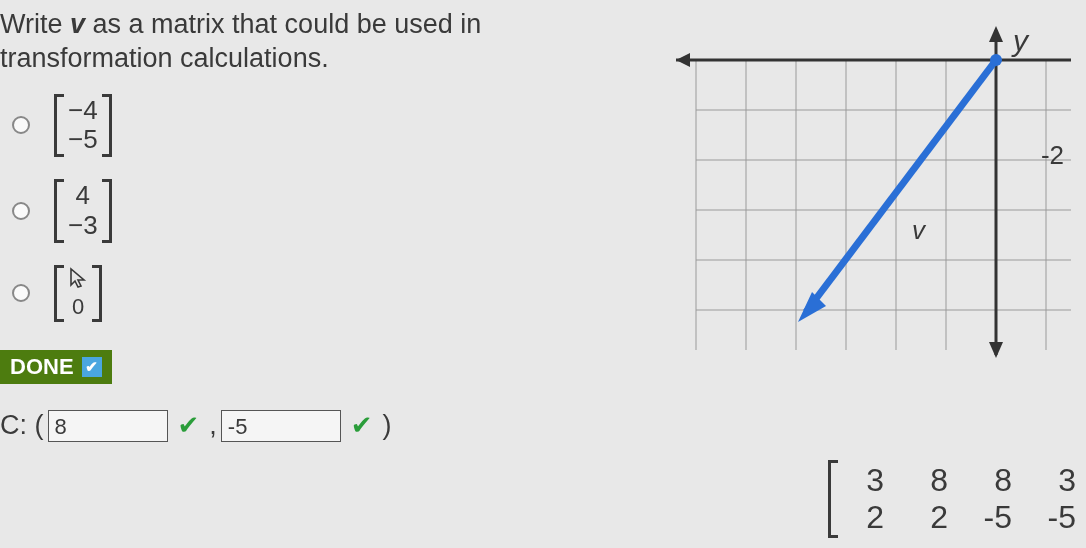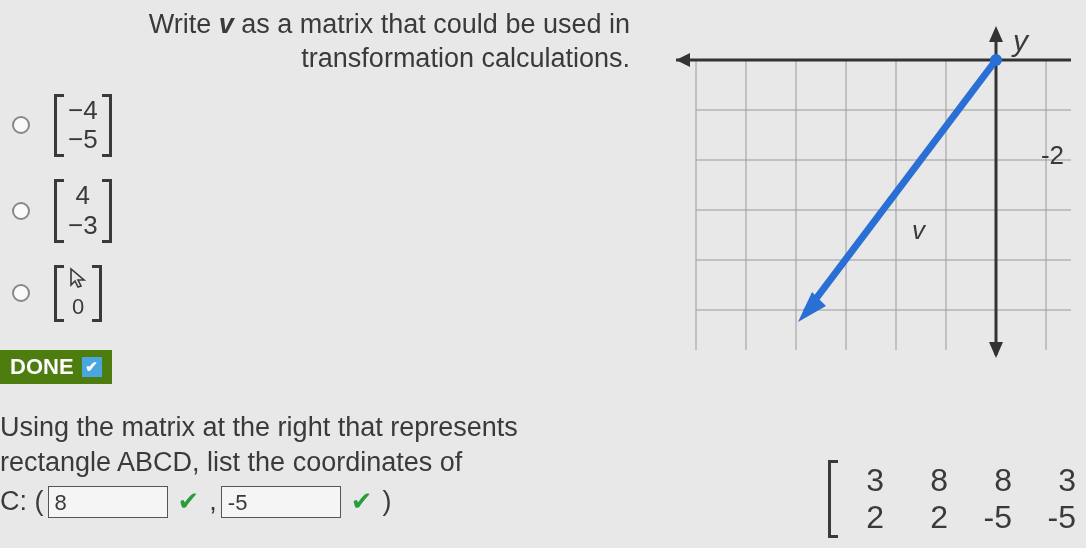--- a/index.html
+++ b/index.html
@@ -16,21 +16,20 @@
     position: absolute;
     left: 0;
     top: 0;
     width: 640px;
     padding: 8px 10px 10px 0;
   }
   .prompt {
     font-size: 27px;
     line-height: 1.25;
     margin-bottom: 18px;
-    text-align: right;
   }
   .italic-v { font-style: italic; font-weight: bold; }
   .option-row {
     display: flex;
     align-items: center;
     gap: 24px;
     margin: 10px 0 22px 12px;
   }
   .radio {
     width: 18px; height: 18px; border-radius: 50%;
@@ -194,21 +193,20 @@
       </div>
       <div class="bracket-r"></div>
     </div>
   </div>
 
   <div class="done-badge">
     <span>DONE</span>
     <span class="check">✔</span>
   </div>
 
-  <div class="second-prompt">Using the matrix at the right that represents rectangle ABCD, list the coordinates of</div>
 
   <div class="coord-row">
     <span>C: (</span>
     <span class="input-box">8</span>
     <span class="green-check">✔</span>
     <span>,</span>
     <span class="input-box">-5</span>
     <span class="green-check">✔</span>
     <span>)</span>
   </div>

